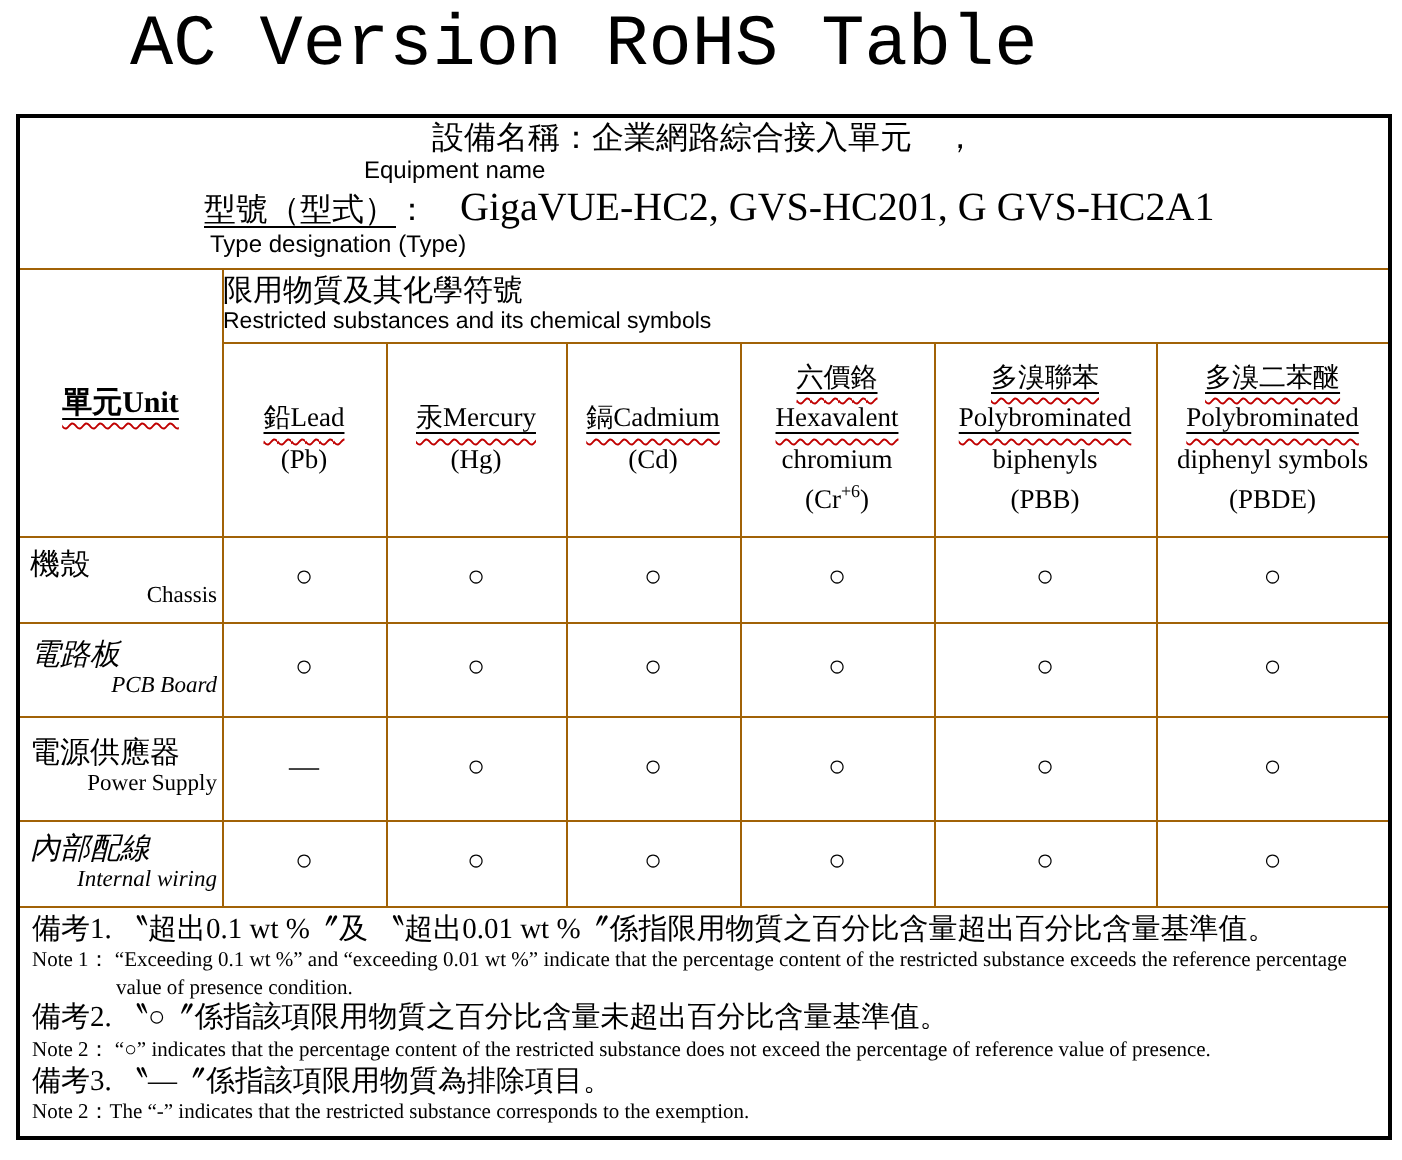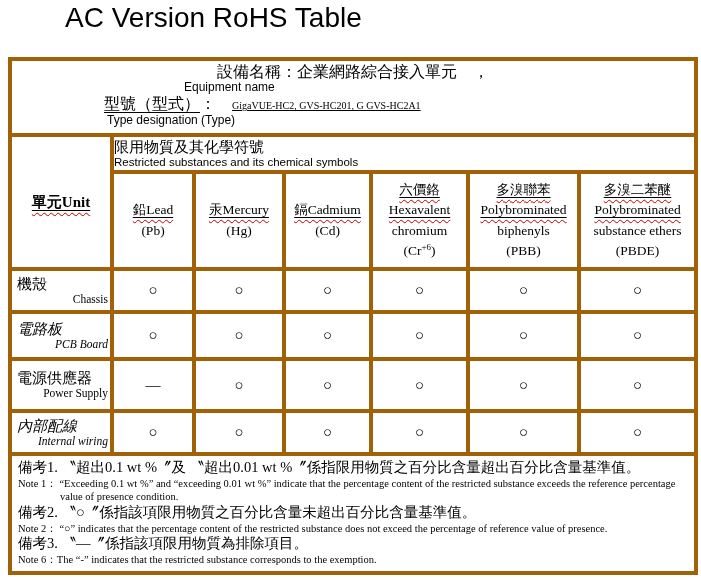--- a/index.html
+++ b/index.html
@@ -10,37 +10,37 @@
     color: #000;
     font-family: "Liberation Serif", "DejaVu Serif", serif;
     position: relative;
     overflow: hidden;
   }
   .sans { font-family: "Liberation Sans", "DejaVu Sans", sans-serif; }
 
   .page-title {
     position: absolute;
     left: 65px; top: 2px;
-    font-family: Liberation Sans, sans-serif;
-    font-size: 28px;
+    font-family: Liberation Mono, monospace;
+    font-size: 36px;
     font-weight: 400;
     letter-spacing: 0px;
     white-space: nowrap;
   }
 
   table.rohs {
     position: absolute;
     left: 8px; top: 57px;
     width: 686px;
     border-collapse: collapse;
     table-layout: fixed;
     border: 2px solid #000;
   }
   table.rohs td {
-    border: 4px solid #a16207;
+    border: 1px solid #a16207;
     padding: 0;
     overflow: hidden;
     vertical-align: middle;
   }
 
   
   .u {
     text-decoration: underline;
     text-decoration-thickness: 1px;
     text-underline-offset: 3px;
@@ -49,21 +49,21 @@
     text-decoration: underline wavy #c00000;
     text-decoration-thickness: 1px;
     text-underline-offset: 5px;
   }
 
   
   .info-cell { height: 76px; padding: 2px 0 !important; vertical-align: top !important; }
   .info-zh1 { font-size: 16px; text-align: center; line-height: 1.15; white-space: nowrap; }
   .info-en1 { font-size: 12px; padding-left: 172px; line-height: 1.15; }
   .info-zh2 { font-size: 16px; padding-left: 92px; line-height: 1.15; white-space: nowrap; }
-  .info-zh2 .model { font-size: 10px; margin-left: 16px; text-decoration: underline; }
+  .info-zh2 .model { font-size: 20px; margin-left: 16px; }
   .info-en2 { font-size: 12px; padding-left: 95px; line-height: 1.15; }
 
   .subst-row { height: 37px; }
   .subst-cell { text-align: left; }
   .subst-zh { font-size: 15px; line-height: 1.2; }
   .subst-en { font-size: 11.5px; line-height: 1.1; }
 
   .unit-cell { text-align: center; font-size: 15px; font-weight: bold; }
 
   .colhead-row { height: 97px; }
@@ -140,21 +140,21 @@
       </td>
       <td class="colhead">
         <div><span class="wavy"><span class="u">多溴聯苯</span></span></div>
         <div><span class="wavy"><span class="u">Polybrominated</span></span></div>
         <div>biphenyls</div>
         <div>(PBB)</div>
       </td>
       <td class="colhead">
         <div><span class="wavy"><span class="u">多溴二苯醚</span></span></div>
         <div><span class="wavy"><span class="u">Polybrominated</span></span></div>
-        <div>substance ethers</div>
+        <div>diphenyl symbols</div>
         <div>(PBDE)</div>
       </td>
     </tr>
 
     <tr class="dr0">
       <td class="rowlabel">
         <div class="zh">機殼</div>
         <div class="en">Chassis</div>
       </td>
       <td class="mark"><span>○</span></td>
@@ -204,18 +204,18 @@
       <td class="mark"><span>○</span></td>
     </tr>
 
     <tr>
       <td colspan="7" class="notes-cell">
         <div class="note-zh">備考1. 〝超出0.1 wt %〞及 〝超出0.01 wt %〞係指限用物質之百分比含量超出百分比含量基準值。</div>
         <div class="note-en">Note 1： “Exceeding 0.1 wt %”  and  “exceeding 0.01 wt %”  indicate that the percentage content of the restricted substance exceeds the reference percentage value of presence condition.</div>
         <div class="note-zh">備考2. 〝○〞係指該項限用物質之百分比含量未超出百分比含量基準值。</div>
         <div class="note-en">Note 2： “○”  indicates that the percentage content of the restricted substance does not exceed the percentage of reference value of presence.</div>
         <div class="note-zh">備考3. 〝—〞係指該項限用物質為排除項目。</div>
-        <div class="note-en">Note 6：The  “-”  indicates that the restricted substance corresponds to the exemption.</div>
+        <div class="note-en">Note 2：The  “-”  indicates that the restricted substance corresponds to the exemption.</div>
       </td>
     </tr>
 
   </tbody>
 </table>
 
 </body></html>

